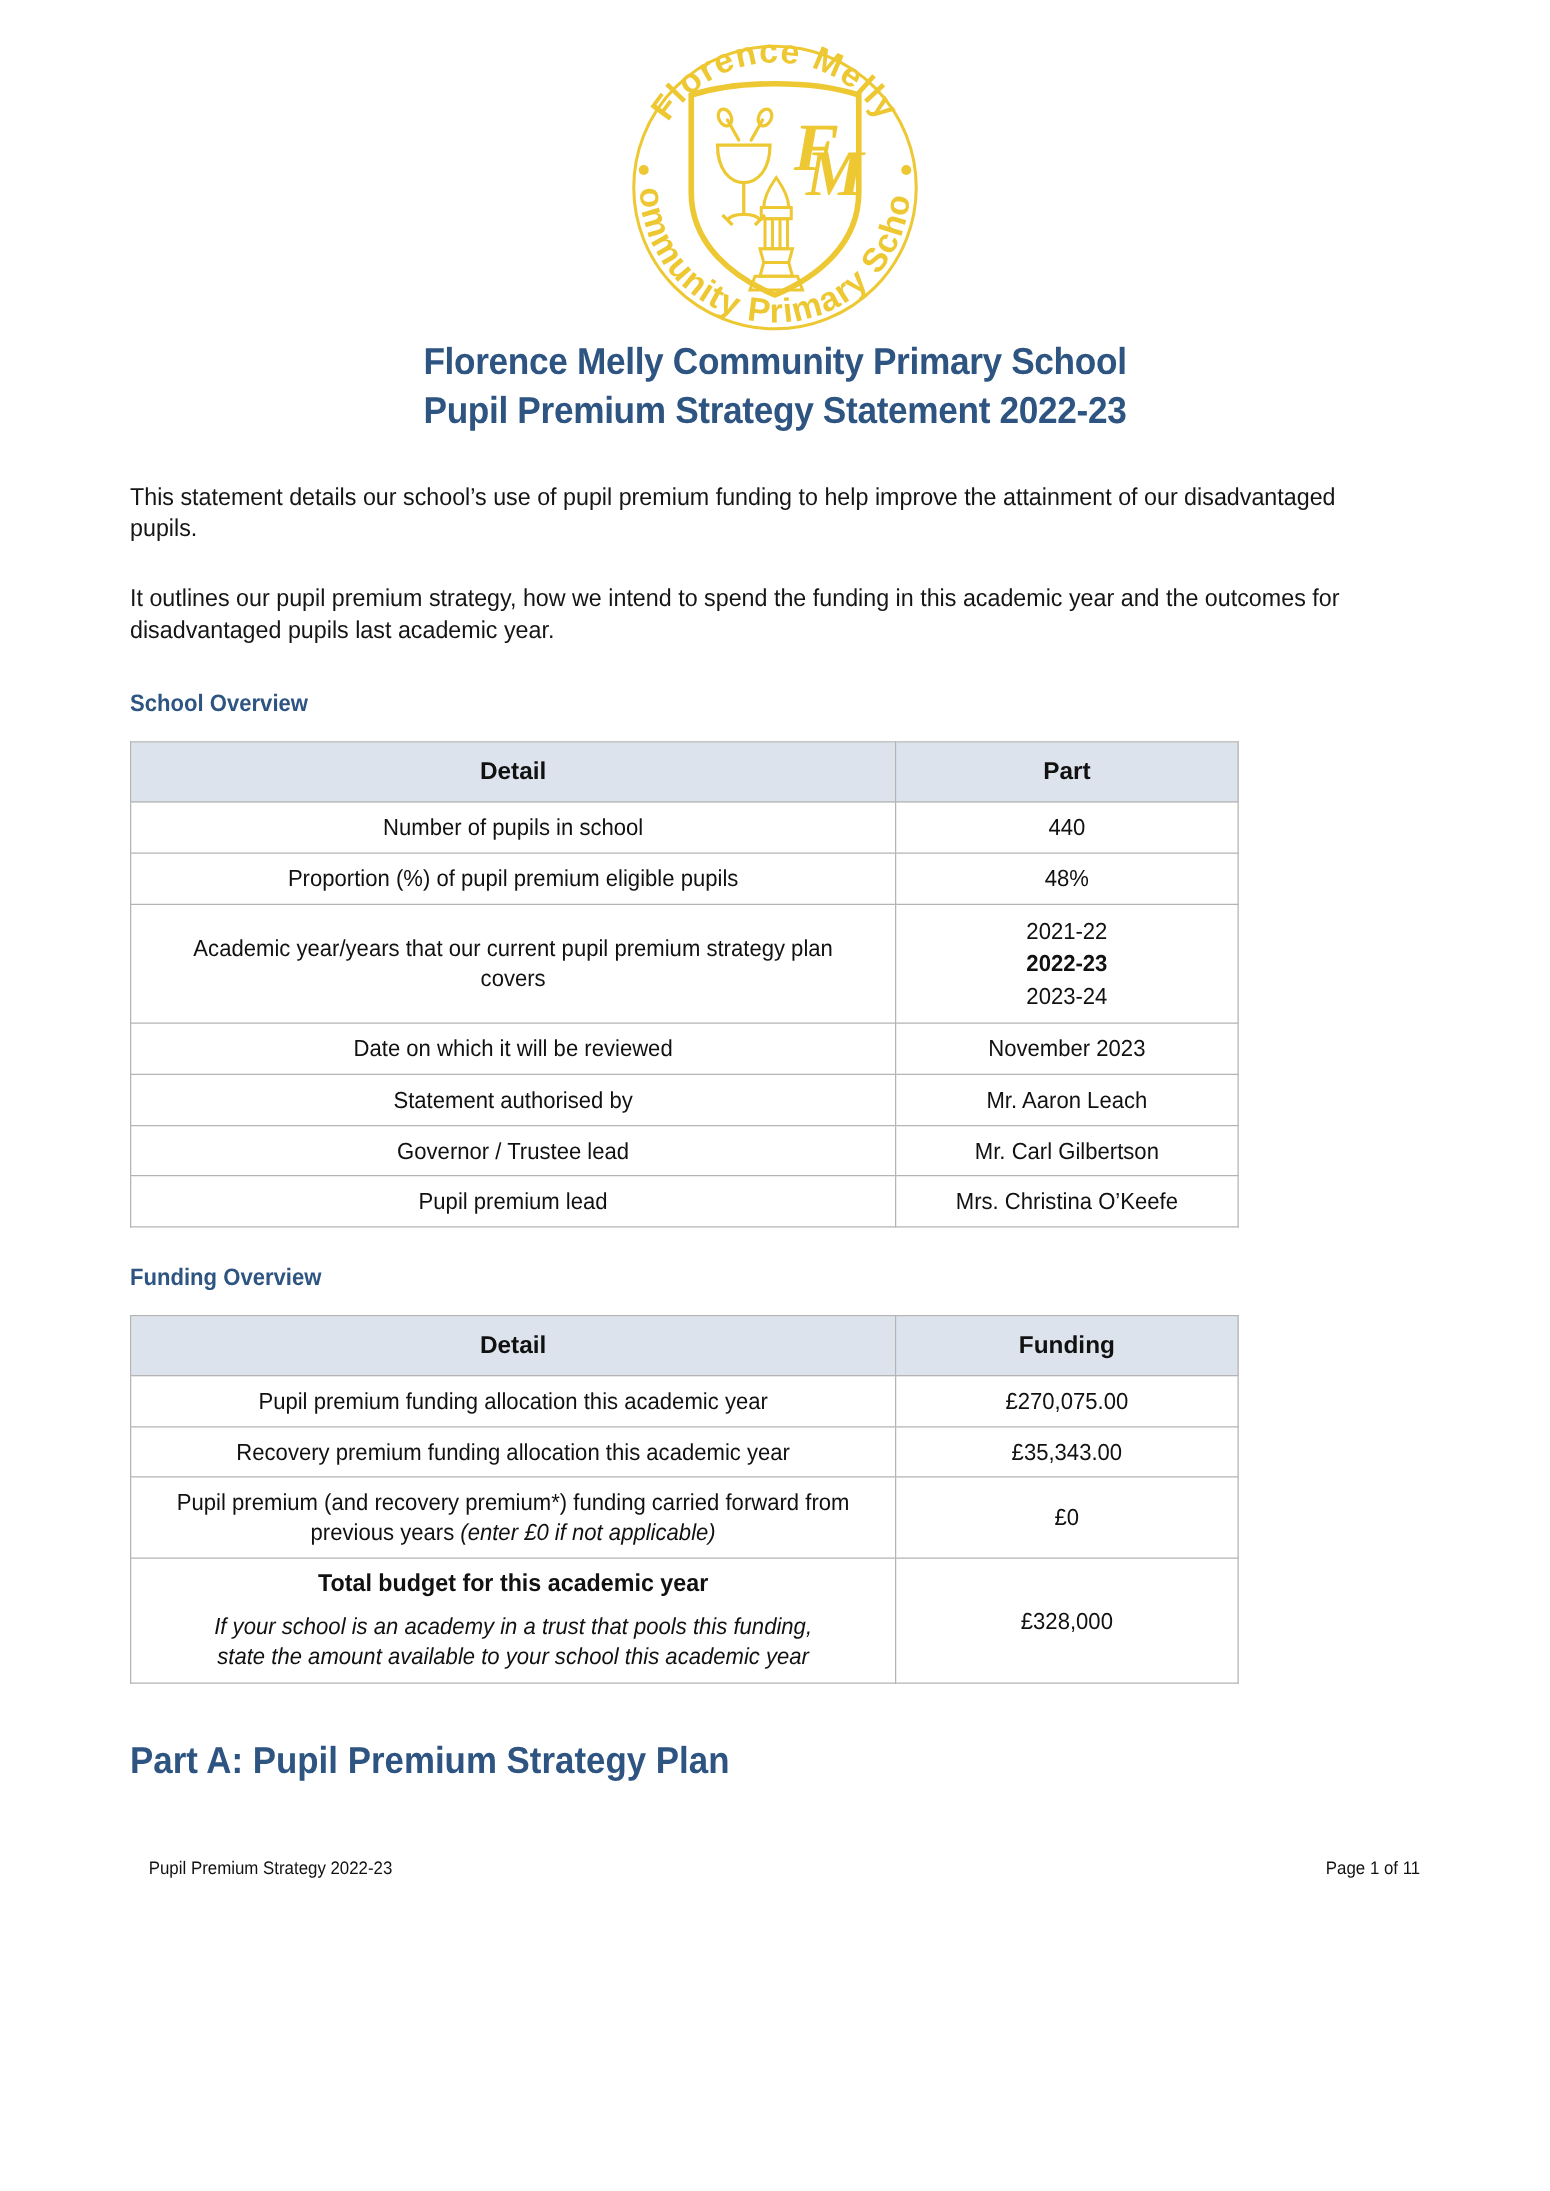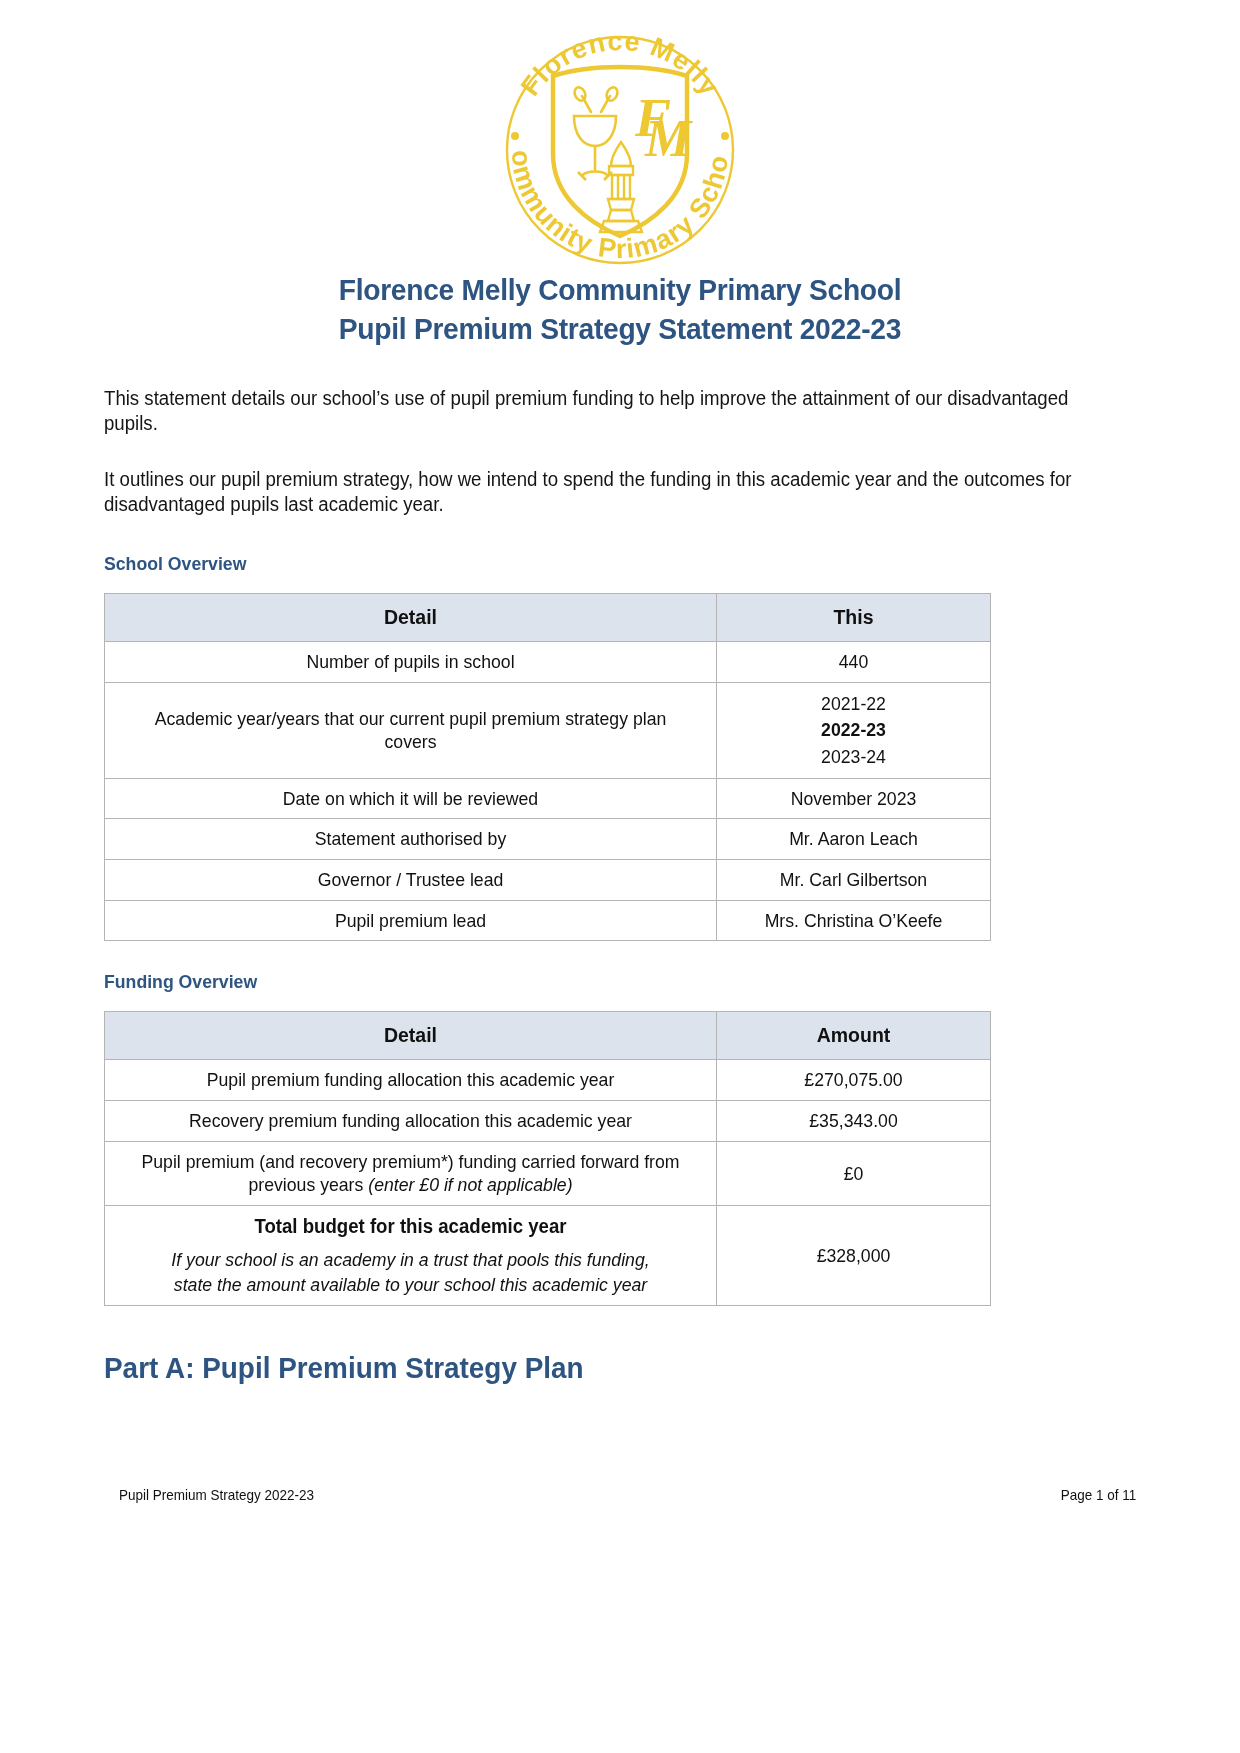--- a/index.html
+++ b/index.html
@@ -205,30 +205,38 @@
   <h2 class="section-heading sh-school">School Overview</h2>
 
   <table class="doc-table">
     <colgroup>
         <col class="col-detail">
         <col class="col-data">
       </colgroup>
     <thead>
       <tr>
         <th>Detail</th>
-        <th>This</th>
+        <th>Part</th>
       </tr>
     </thead>
     <tbody>
       <tr>
         <td>
             <span class="cellwrap">Number of pupils in school</span>
           </td>
         <td>
             <span class="cellwrap">440</span>
+          </td>
+      </tr>
+      <tr>
+        <td>
+            <span class="cellwrap">Proportion (%) of pupil premium eligible pupils</span>
+          </td>
+        <td>
+            <span class="cellwrap">48%</span>
           </td>
       </tr>
       <tr>
         <td class="tall">
             <span class="cellwrap">Academic year/years that our current pupil premium strategy plan covers</span>
           </td>
         <td class="tall">
           <span class="cellwrap">
             <span class="yr">2021-22</span>
             <span class="yr current">2022-23</span>
@@ -274,21 +282,21 @@
   <h2 class="section-heading sh-funding">Funding Overview</h2>
 
   <table class="doc-table">
     <colgroup>
         <col class="col-detail">
         <col class="col-data">
       </colgroup>
     <thead>
       <tr>
         <th>Detail</th>
-        <th>Amount</th>
+        <th>Funding</th>
       </tr>
     </thead>
     <tbody>
       <tr>
         <td>
             <span class="cellwrap">Pupil premium funding allocation this academic year</span>
           </td>
         <td>
             <span class="cellwrap">£270,075.00</span>
           </td>

